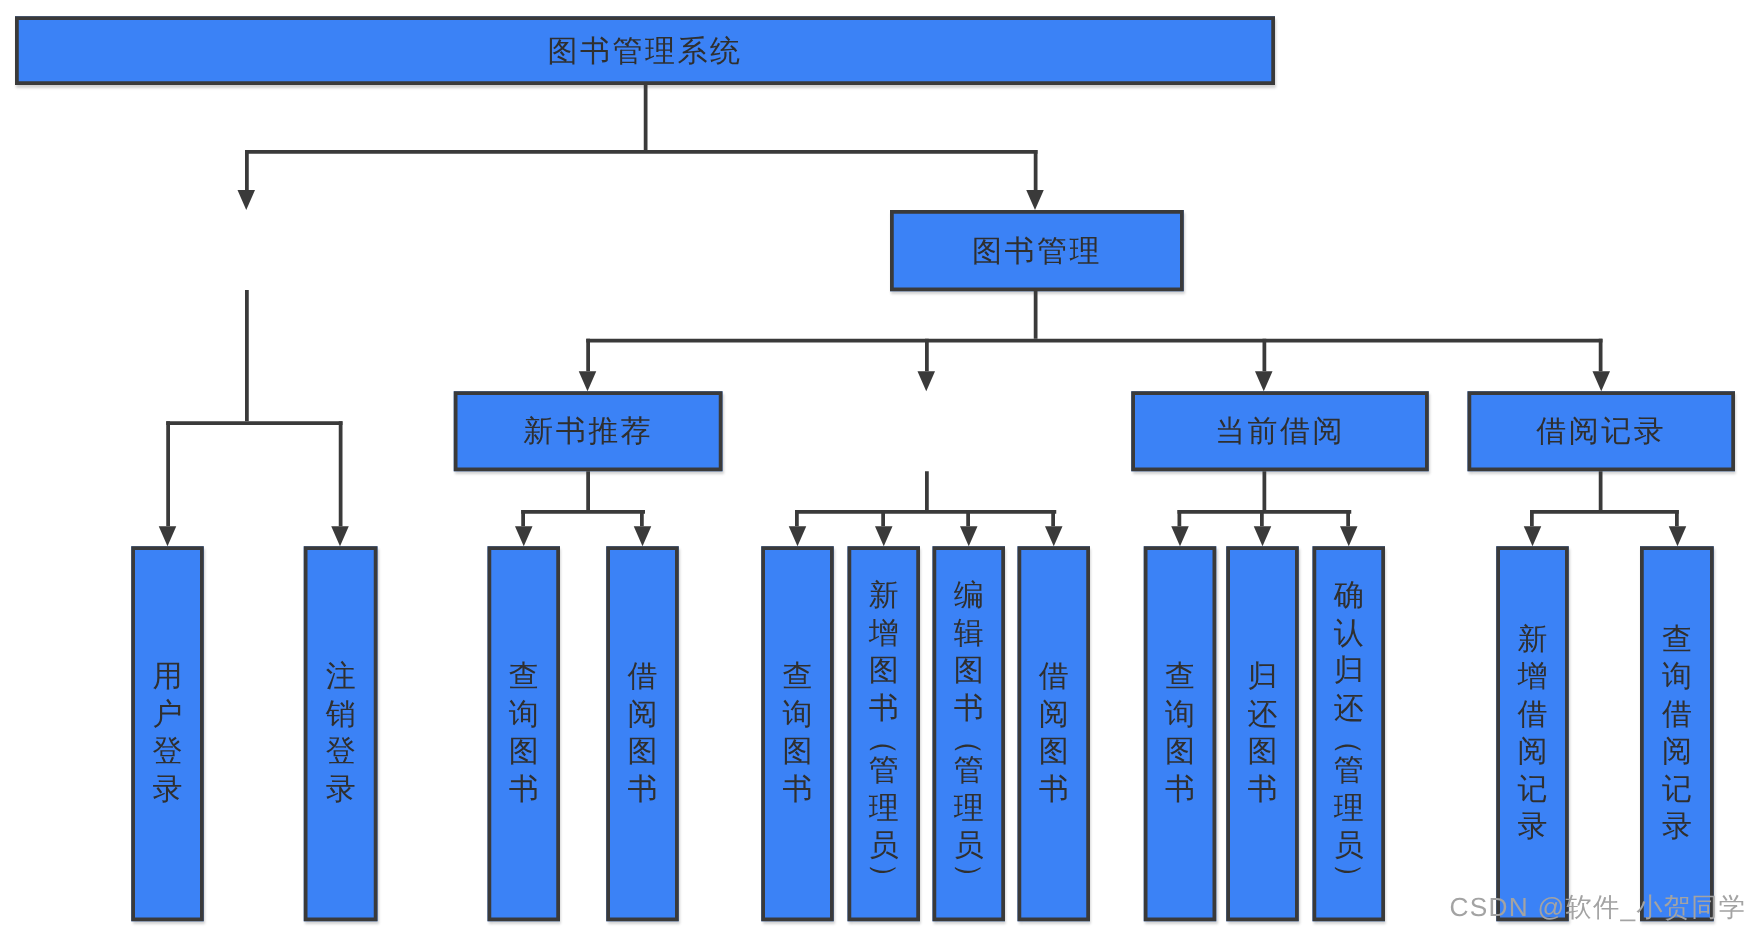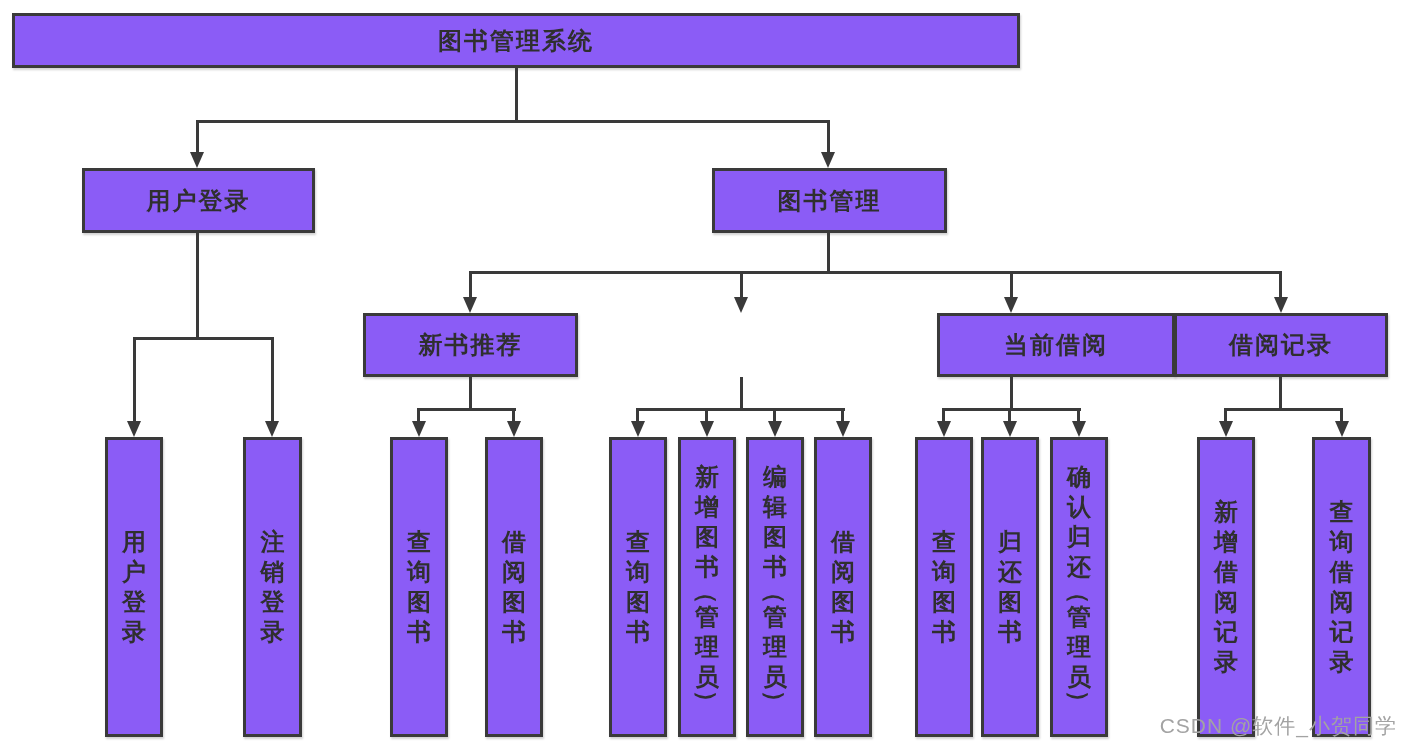--- a/index.html
+++ b/index.html
@@ -10,26 +10,25 @@
   }
   html,body{margin:0;padding:0;background:var(--bg);}
   body{font-family:"Liberation Sans",sans-serif;color:var(--text);}
   .canvas{
     position:relative;width:1405px;height:747px;background:var(--bg);
     overflow:hidden;
   }
   .node{
     position:absolute;
     border:3px solid var(--line);
-    background:#8b5cf6;
+    background:#3b82f6;
     box-shadow:1px 2px 2px rgba(0,0,0,0.18);
     display:flex;align-items:center;justify-content:center;
     font-size:24px;letter-spacing:2px;color:var(--text);
     box-sizing:border-box;
-    font-weight:bold;
   }
   .leaf{
     flex-direction:column;letter-spacing:0;
   }
   .vchar{display:block;height:30px;line-height:30px;text-align:center;font-size:24px;}
   .vchar.rot{transform:rotate(90deg);height:20px;line-height:20px;}
   .vline{position:absolute;width:3px;background:var(--line);}
   .hline{position:absolute;height:3px;background:var(--line);}
   .arrow{
     position:absolute;width:0;height:0;
@@ -42,25 +41,24 @@
     white-space:nowrap;
   }
 </style>
 </head>
 <body>
 
 <div class="canvas">
 
   <div class="node" style="left:12px;top:13px;width:1008px;height:55px;">图书管理系统</div>
 
-  <div class="node" style="left:82px;top:168px;width:233px;height:65px;">用户登录</div>
   <div class="node" style="left:363px;top:313px;width:215px;height:64px;">新书推荐</div>
 
   <div class="node" style="left:712px;top:168px;width:235px;height:65px;">图书管理</div>
-  <div class="node" style="left:905px;top:313px;width:238px;height:64px;margin-left:32px;">当前借阅</div>
+  <div class="node" style="left:905px;top:313px;width:238px;height:64px;">当前借阅</div>
   <div class="node" style="left:1174px;top:313px;width:214px;height:64px;text-align:center;">借阅记录</div>
 
   <div class="node leaf vtext" style="left:105px;top:437px;width:58px;height:300px;">
       <span class="vchar">用</span>
       <span class="vchar">户</span>
       <span class="vchar">登</span>
       <span class="vchar">录</span>
     </div>
   <div class="node leaf vtext" style="left:243px;top:437px;width:59px;height:300px;">
       <span class="vchar">注</span>

